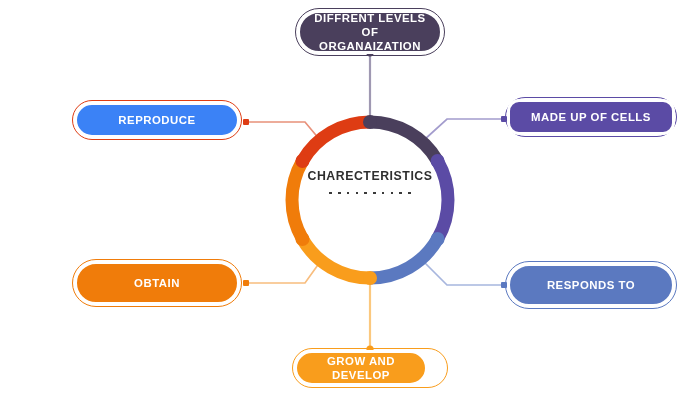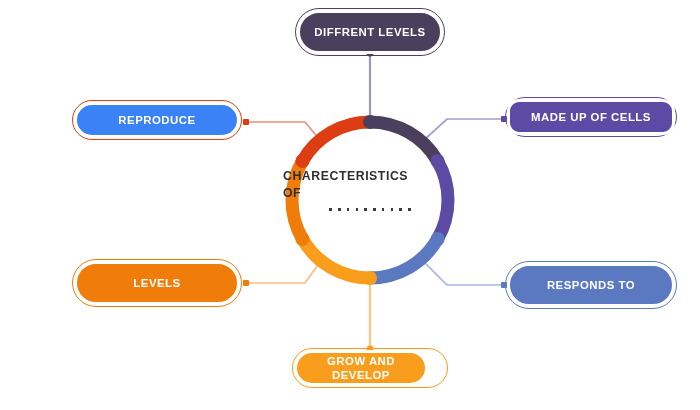--- a/index.html
+++ b/index.html
@@ -34,20 +34,21 @@
     width: 700px;
     height: 410px;
   }
 
   
   .center-block {
     position: absolute;
     left: 283px;
     top: 168px;
     width: 174px;
+    text-align: center;
     z-index: 6;
   }
   .center-line {
     font-size: 12.3px;
     font-weight: bold;
     letter-spacing: 0.55px;
     color: #2f2f2f;
     line-height: 16.5px;
     white-space: nowrap;
   }
@@ -160,51 +161,51 @@
     <circle cx="370" cy="122" r="7" fill="#4a3f5c"></circle>
     <circle cx="437.55" cy="161" r="7" fill="#5b4ba5"></circle>
     <circle cx="437.55" cy="239" r="7" fill="#5b79c0"></circle>
     <circle cx="370" cy="278" r="7" fill="#f99d1c"></circle>
     <circle cx="302.45" cy="239" r="7" fill="#f07c0a"></circle>
     <circle cx="302.45" cy="161" r="7" fill="#de3c13"></circle>
   </svg>
 
   <div class="center-block">
     <div class="center-line">CHARECTERISTICS</div>
-    <div class="center-line">OF</div>
     <div class="center-dots">
       <i></i><i></i><i></i><i></i><i></i><i></i><i></i><i></i><i></i><i></i>
     </div>
   </div>
 
   <div class="pill-outline" style="left:295px; top:8px; width:150px; height:48px; border-color:#4a3f5c;"></div>
   <div class="pill" style="left:297px; top:10px; width:146px; height:44px; background:#4a3f5c;">
     <div>
       <span>DIFFRENT LEVELS</span>
+      <span>OF ORGANAIZATION</span>
     </div>
   </div>
 
   <div class="pill-outline" style="left:72px; top:100px; width:170px; height:40px; border-color:#de3c13;"></div>
   <div class="pill" style="left:74px; top:102px; width:166px; height:36px; background:#3b82f6;">
     <div>
       <span>REPRODUCE</span>
     </div>
   </div>
 
   <div class="pill-outline" style="left:505px; top:97px; width:172px; height:40px; border-color:#5b4ba5;"></div>
   <div class="pill" style="left:507px; top:99px; width:168px; height:36px; background:#5b4ba5;border-radius:12px;">
     <div>
       <span>MADE UP OF CELLS</span>
     </div>
   </div>
 
   <div class="pill-outline" style="left:72px; top:259px; width:170px; height:48px; border-color:#f07c0a;"></div>
   <div class="pill" style="left:74px; top:261px; width:166px; height:44px; background:#f07c0a;">
     <div>
-      <span>LEVELS</span>
+      <span>OBTAIN</span>
     </div>
   </div>
 
   <div class="pill-outline" style="left:505px; top:261px; width:172px; height:48px; border-color:#5b79c0;"></div>
   <div class="pill" style="left:507px; top:263px; width:168px; height:44px; background:#5b79c0;">
     <div>
       <span>RESPONDS TO</span>
     </div>
   </div>
 

